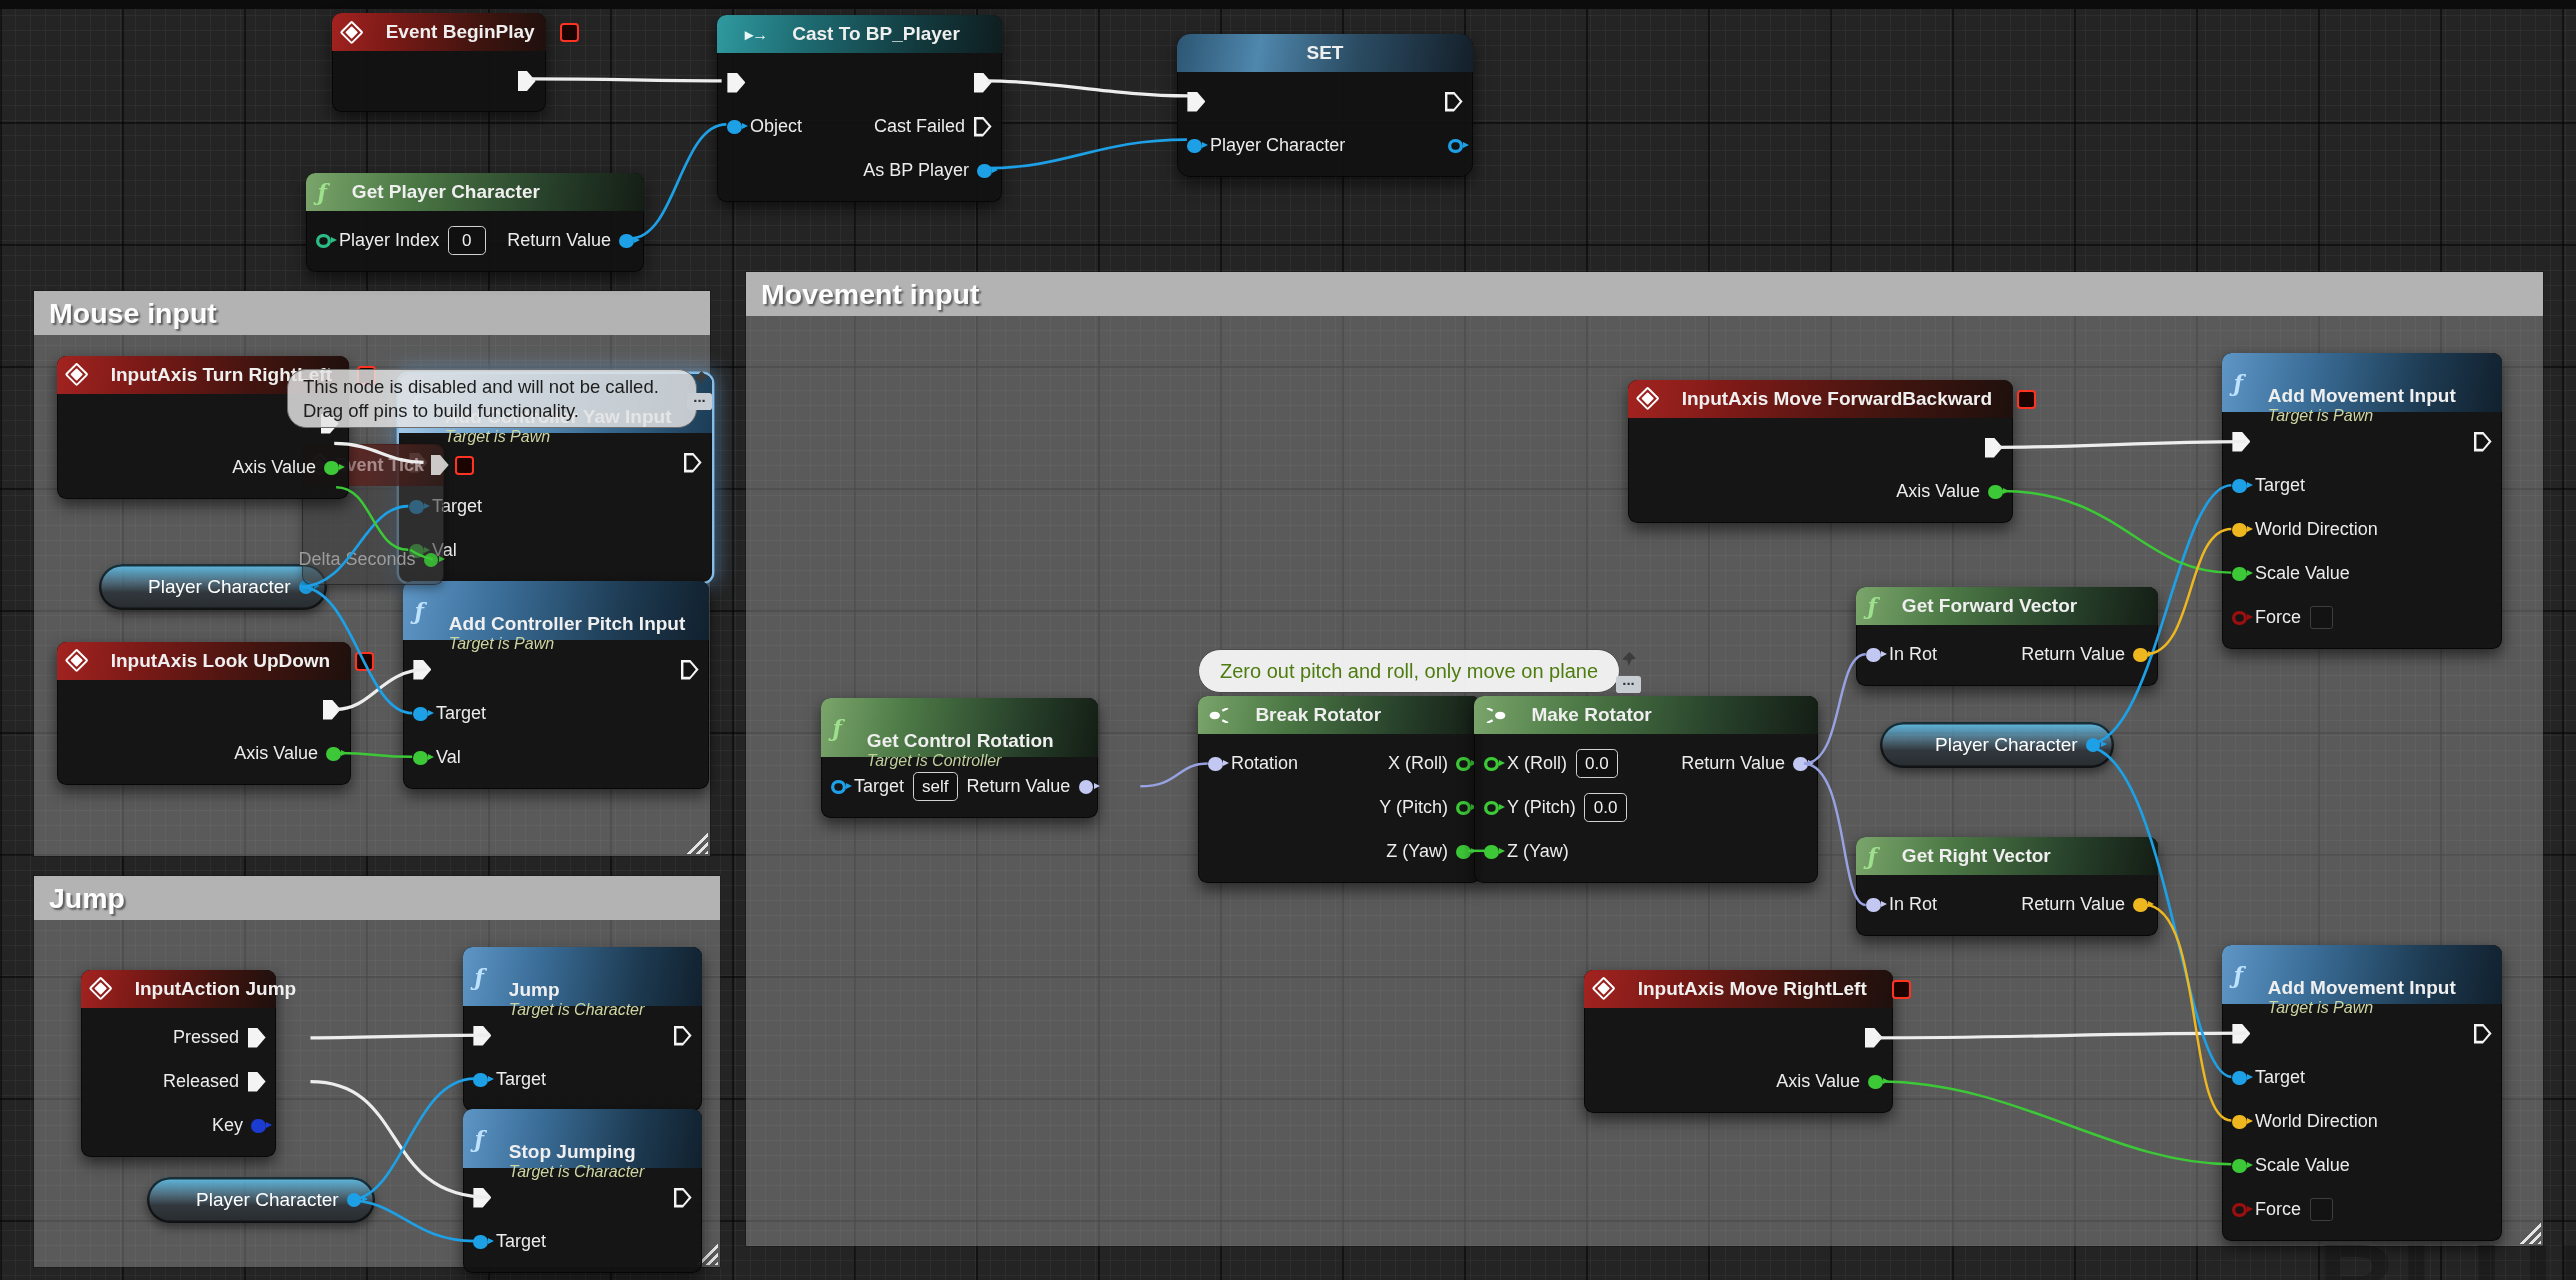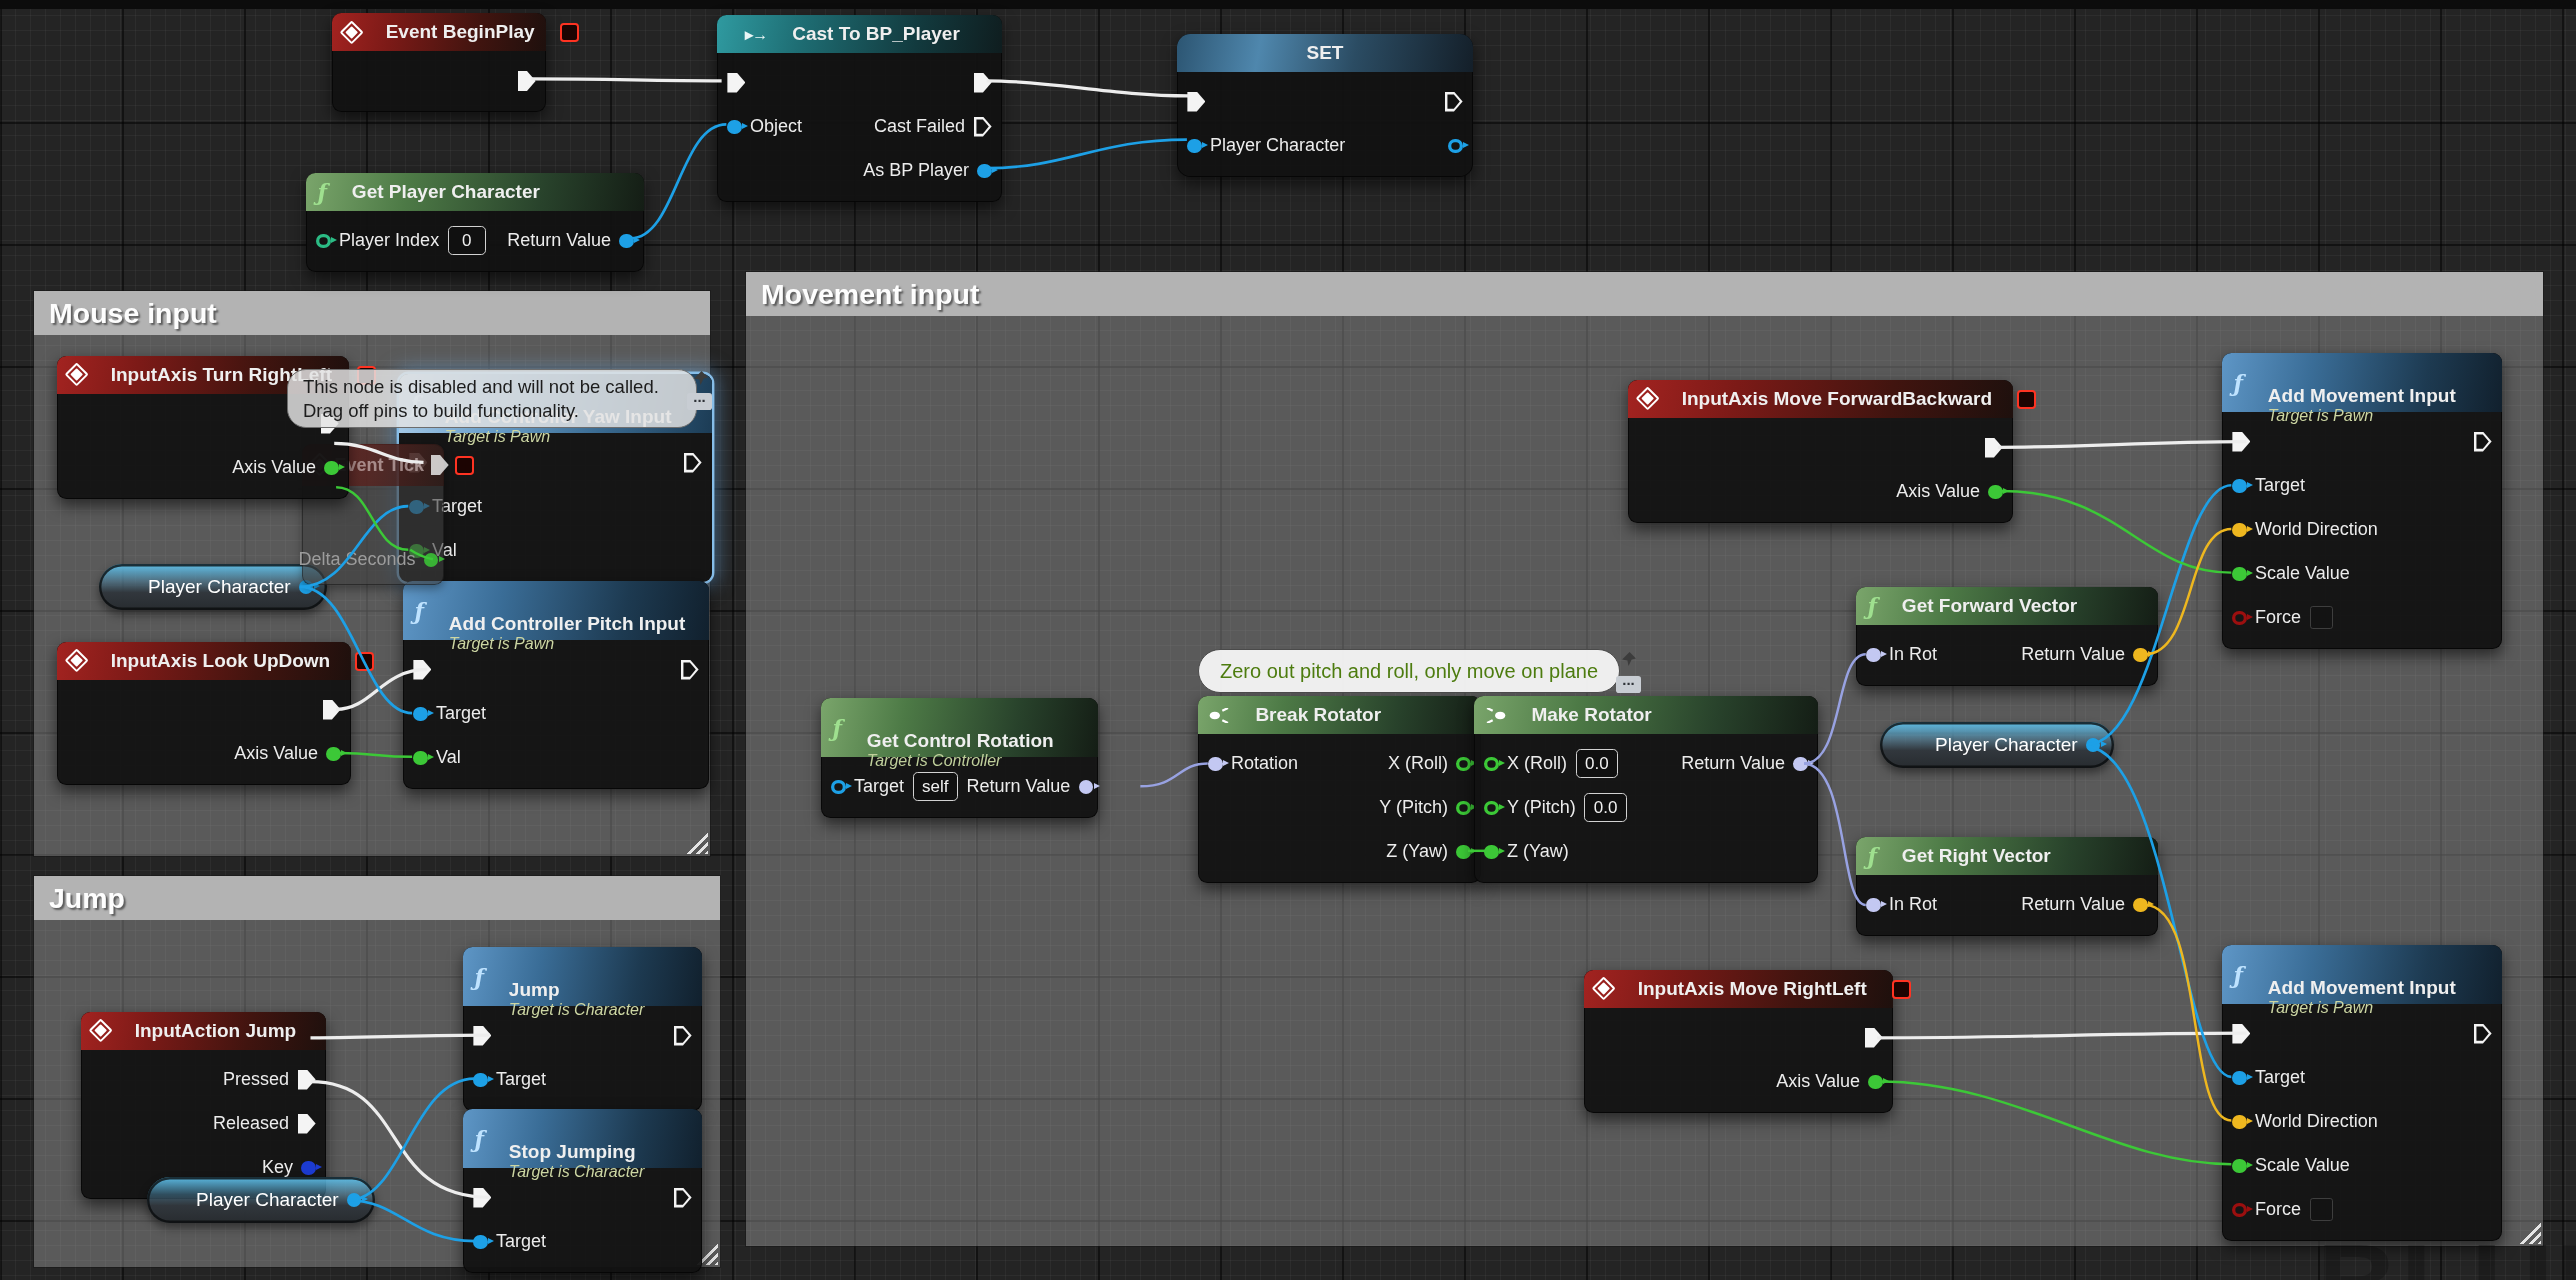--- a/index.html
+++ b/index.html
@@ -376,21 +376,21 @@
             <i></i>
           </span>
         </div>
       <div class="row r">
         <span class="dp" style="--c:#3cc837;"></span>
         <span class="lbl">Axis Value</span>
       </div>
     </div>
   </div>
 
-  <div class="node" style="left:81px;top:1012px;width:245px;">
+  <div class="node" style="left:81px;top:970px;width:195px;">
     <div class="hdr h40 g-red">
       <span class="ev"></span>
       <span class="lbl">InputAction Jump</span>
     </div>
     <div class="rows">
       <div class="row r">
         <span class="xp">
             <i></i>
           </span>
         <span class="lbl">Pressed</span>

